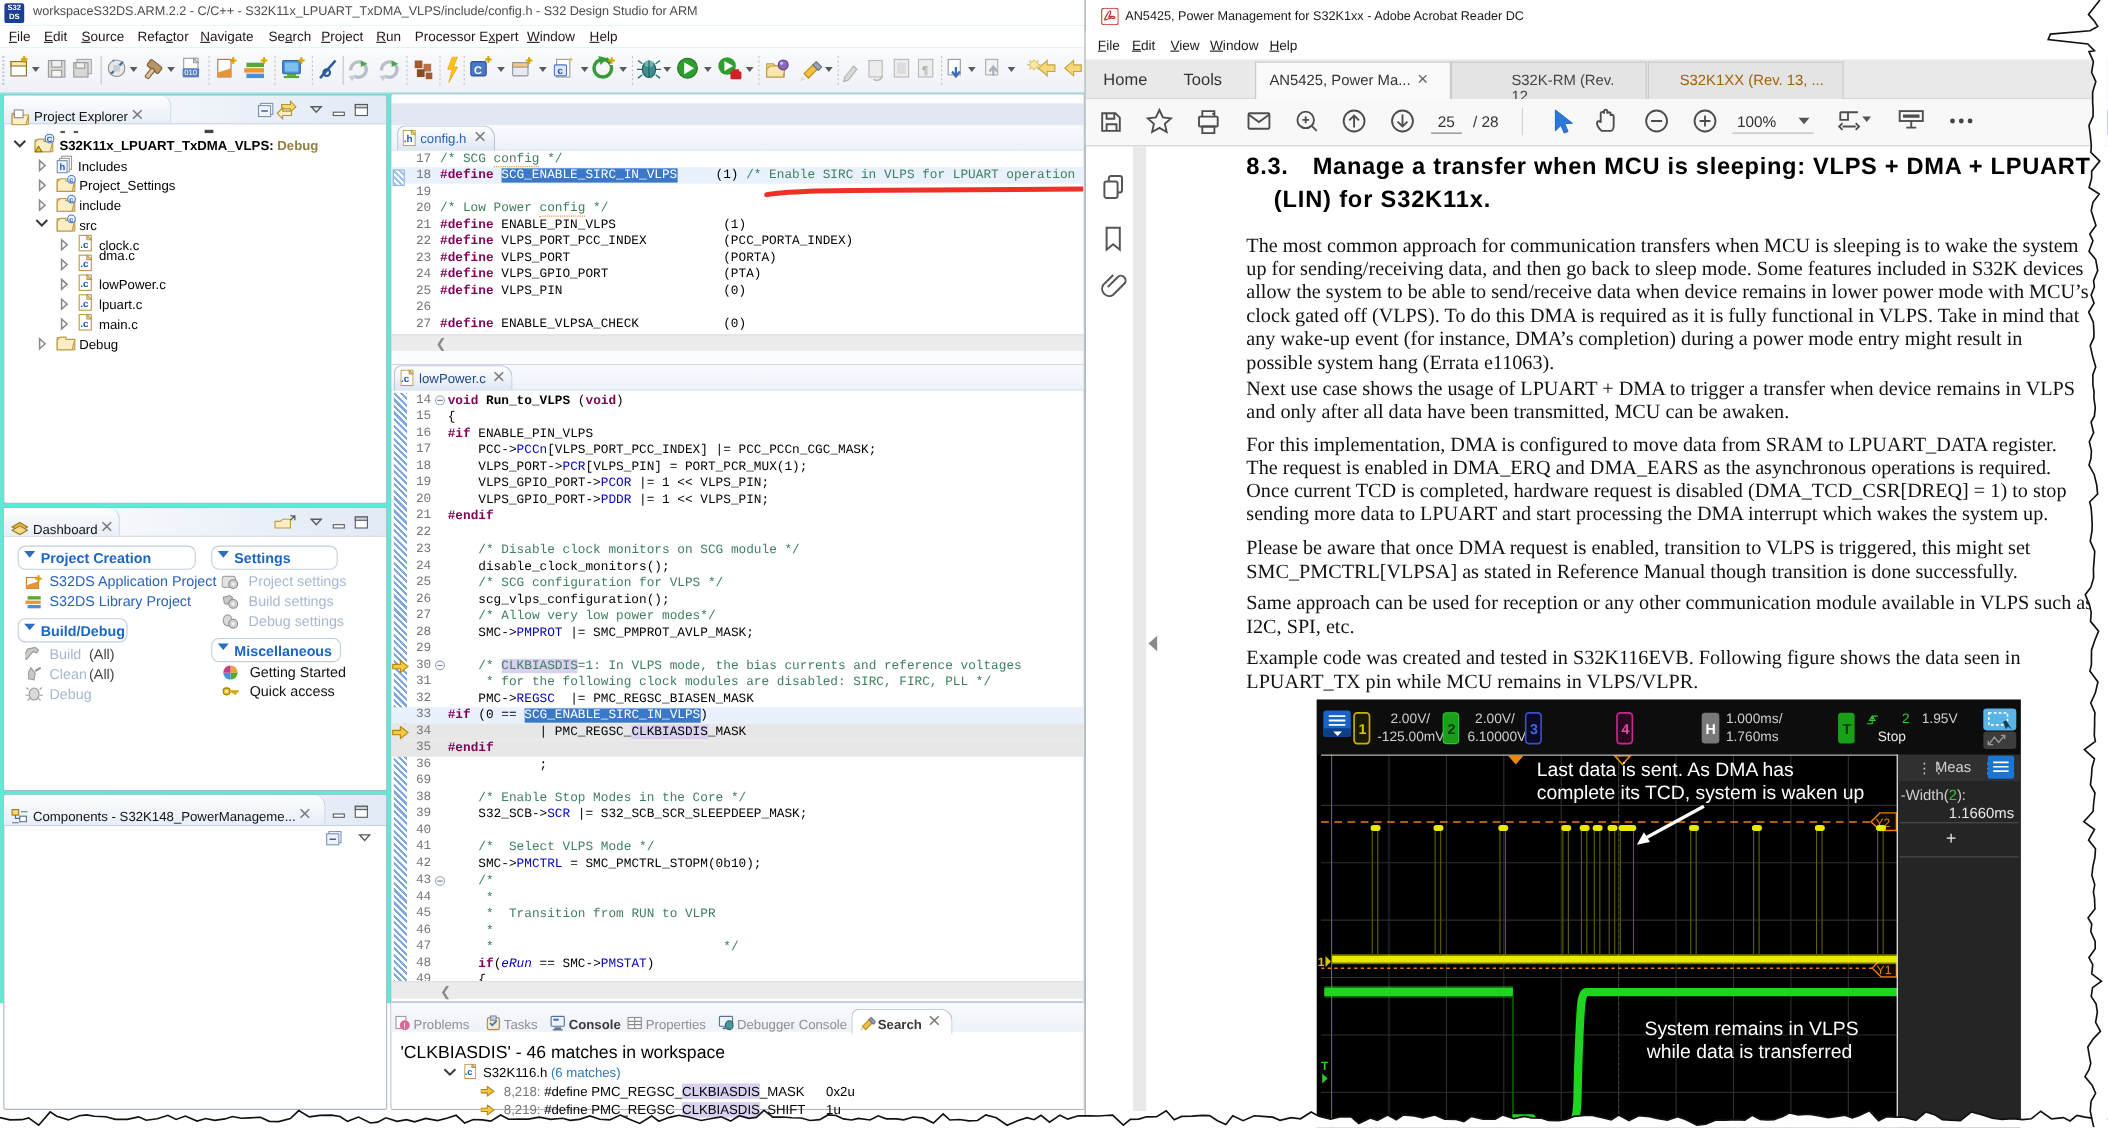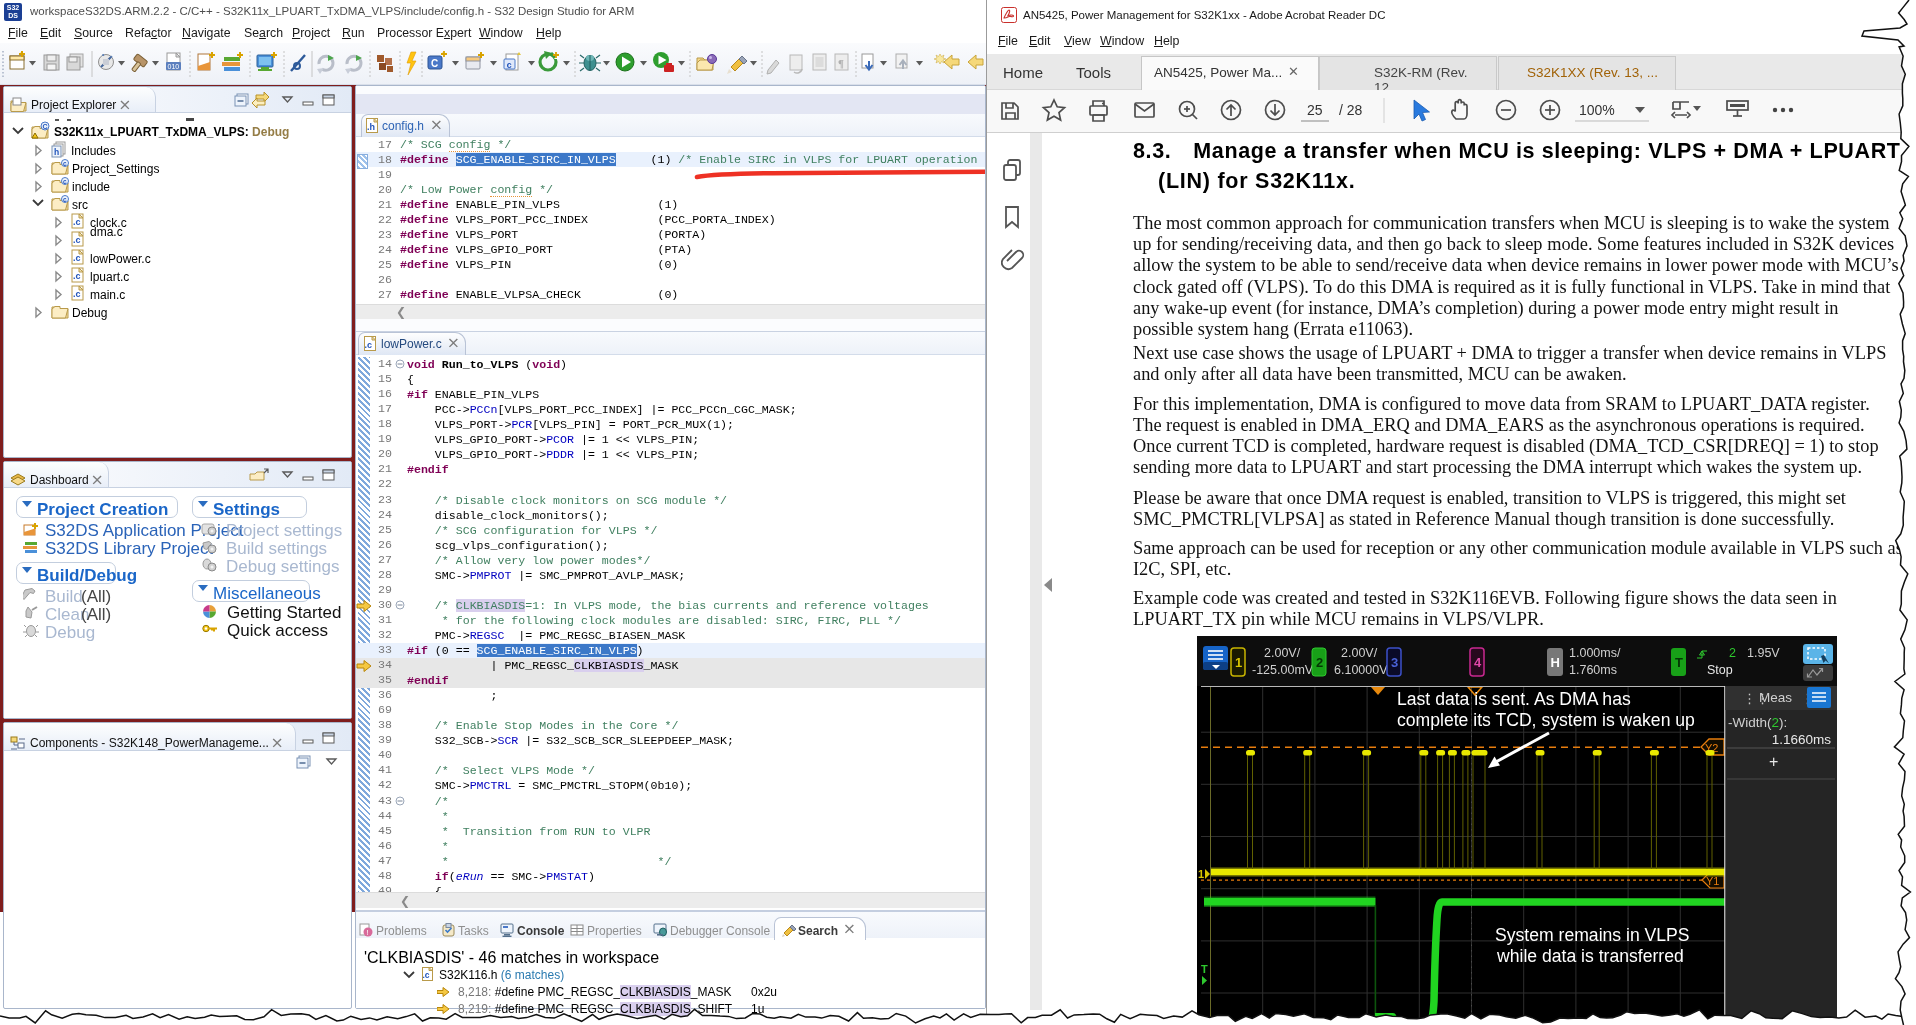--- a/index.html
+++ b/index.html
@@ -1,33 +1,33 @@
 <!DOCTYPE html>
 <html><head>
 <meta charset="utf-8">
 <style>
   * { margin:0; padding:0; box-sizing:border-box; }
   html,body { width:1916px; height:1025px; overflow:hidden; background:#fff; }
   body { font-family:"Liberation Sans", sans-serif; }
   .abs { position:absolute; }
   #screen { position:relative; width:1916px; height:1025px; background:#fff; overflow:hidden; }
   
-  #ew { left:0; top:0; width:986px; height:912px; background:#7f1d1d; }
+  #ew { left:0; top:0; width:986px; height:912px; background:#5eead4; }
   #etitle { left:0; top:0; width:986px; height:23px; background:#ffffff; }
   #etitle .ttxt { left:30px; top:5px; font-size:11.5px; color:#4d4d4d; white-space:pre; }
   #emenu { left:0; top:23px; width:986px; height:20px; background:#ffffff; }
   #emenu span { position:absolute; top:3px; font-size:12.3px; color:#1a1a1a; white-space:pre; }
   #etoolbar { left:0; top:43px; width:986px; height:42px;
     background:linear-gradient(#fafbfd,#eef1f7); border-bottom:1px solid #d9dfea; }
   
   .panel { background:#ffffff; border:1px solid #a9b6cb; border-radius:2px; }
   .phead { position:absolute; left:0; top:0; right:0; height:26px;
     background:linear-gradient(90deg,#fdfdfe 0%,#e2eaf6 100%); border-bottom:1px solid #c8d2e2; }
   .vtab { position:absolute; left:0px; top:0px; height:25px; background:linear-gradient(#fdfefe,#e8eef8);
-    border-right:1px solid #c8d2e2; border-top-right-radius:10px; display:flex; align-items:flex-end; padding:0 6px 0 6px; }
+    border-right:1px solid #c8d2e2; border-top-right-radius:10px; display:flex; align-items:flex-start; padding:12px 6px 0 6px; }
   .vtab .vt { font-size:12px; color:#111; margin:0 4px; white-space:pre; }
   .xg { color:#7d7d7d; font-size:11px; font-weight:bold; letter-spacing:-1px;}
   
   .code { font-family:"Liberation Mono", monospace; font-size:11.6px; white-space:pre; }
   .ln { position:absolute; font-family:"Liberation Mono", monospace; font-size:11.6px; color:#787878; text-align:right; width:22px; white-space:pre;}
   .kw { color:#7f0055; font-weight:bold; }
   .cm { color:#3f7f5f; }
   .fld { color:#0000c0; }
   .sel { background:#3c78c8; color:#fff; }
   .occ { background:#d9cfee; }
@@ -348,21 +348,21 @@
         </div>
         <svg class="abs" style="right:14px;top:4px;" width="110" height="18" viewBox="0 0 110 18">
           <path d="M23,8 h5 l2,-2 h7 v8 h-14 z" fill="#fcedc4" stroke="#b99a4a"></path>
             <path d="M37,7 l4,-4 m-4,0 h4 v4" stroke="#5a5a5a" stroke-width="1.2" fill="none"></path>
           <path d="M56,6 l4.5,5 4.5,-5 z" fill="none" stroke="#5a5a5a" stroke-width="1.3"></path>
           <rect x="76" y="11" width="10" height="3" fill="#fff" stroke="#5a5a5a"></rect>
           <rect x="96" y="4" width="11" height="10" fill="#fff" stroke="#5a5a5a"></rect>
             <rect x="96" y="4" width="11" height="3" fill="#c8d4e4" stroke="#5a5a5a"></rect>
         </svg>
       </div>
-      <div class="abs" style="left:0;top:26px;right:0;bottom:0;background:#fff;font-size:17px;">
+      <div class="abs" style="left:0;top:26px;right:0;bottom:0;background:#fff;font-size:13px;">
 
         <div class="abs" style="left:12px;top:8px;width:162px;height:22px;border:1px solid #c3cede;border-radius:7px;"></div>
         <div class="abs" style="left:18px;top:13px;width:0;height:0;border-left:5px solid transparent;border-right:5px solid transparent;border-top:6px solid #2a6cc0;"></div>
         <div class="abs" style="left:33px;top:12px;color:#1a66c8;font-weight:bold;">Project Creation</div>
         <svg class="abs" style="left:19px;top:34px;" width="15" height="14" viewBox="0 0 15 14">
             <rect x="1" y="3" width="11" height="10" fill="#fff" stroke="#c87a2a"></rect>
             <path d="M1,10 l11,-3.5 v6.5 h-11 z" fill="#e8953a"></path>
             <path d="M12,1 v6 M9,4 h6" stroke="#d9a300" stroke-width="2"></path>
           </svg>
         <div class="abs" style="left:41px;top:33px;color:#2a63b8;">S32DS Application Project</div>
@@ -408,21 +408,21 @@
           </svg>
         <div class="abs" style="left:222px;top:51px;color:#a9b8d0;">Build settings</div>
         <svg class="abs" style="left:197px;top:70px;" width="17" height="14" viewBox="0 0 17 14">
             <ellipse cx="6" cy="6" rx="4" ry="5" fill="#d9d9d9" stroke="#9a9a9a"></ellipse>
             <circle cx="11" cy="9" r="4" fill="#d0d0d0" stroke="#8a8a8a"></circle>
             <circle cx="11" cy="9" r="1.5" fill="#f2f2f2"></circle>
           </svg>
         <div class="abs" style="left:222px;top:69px;color:#a9b8d0;">Debug settings</div>
         <div class="abs" style="left:188px;top:92px;width:118px;height:22px;border:1px solid #c3cede;border-radius:7px;"></div>
         <div class="abs" style="left:194px;top:97px;width:0;height:0;border-left:5px solid transparent;border-right:5px solid transparent;border-top:6px solid #2a6cc0;"></div>
-        <div class="abs" style="left:209px;top:96px;color:#1a66c8;font-weight:normal;">Miscellaneous</div>
+        <div class="abs" style="left:209px;top:96px;color:#1a66c8;font-weight:bold;">Miscellaneous</div>
         <svg class="abs" style="left:198px;top:116px;" width="15" height="14" viewBox="0 0 15 14">
             <path d="M7.5,1 a6.5,6.5 0 0 1 6.5,6.5 h-6.5 z" fill="#e8a03a"></path>
             <path d="M14,7.5 a6.5,6.5 0 0 1 -6.5,6.5 v-6.5 z" fill="#58a832"></path>
             <path d="M7.5,14 a6.5,6.5 0 0 1 -6.5,-6.5 h6.5 z" fill="#4a90d9"></path>
             <path d="M1,7.5 a6.5,6.5 0 0 1 6.5,-6.5 v6.5 z" fill="#c83a8a"></path>
           </svg>
         <div class="abs" style="left:223px;top:115px;color:#111;">Getting Started</div>
         <svg class="abs" style="left:198px;top:134px;" width="16" height="13" viewBox="0 0 16 13">
             <circle cx="4" cy="6.5" r="3.2" fill="#f5c518" stroke="#9a7a00"></circle>
             <circle cx="4" cy="6.5" r="1.2" fill="#fff"></circle>

